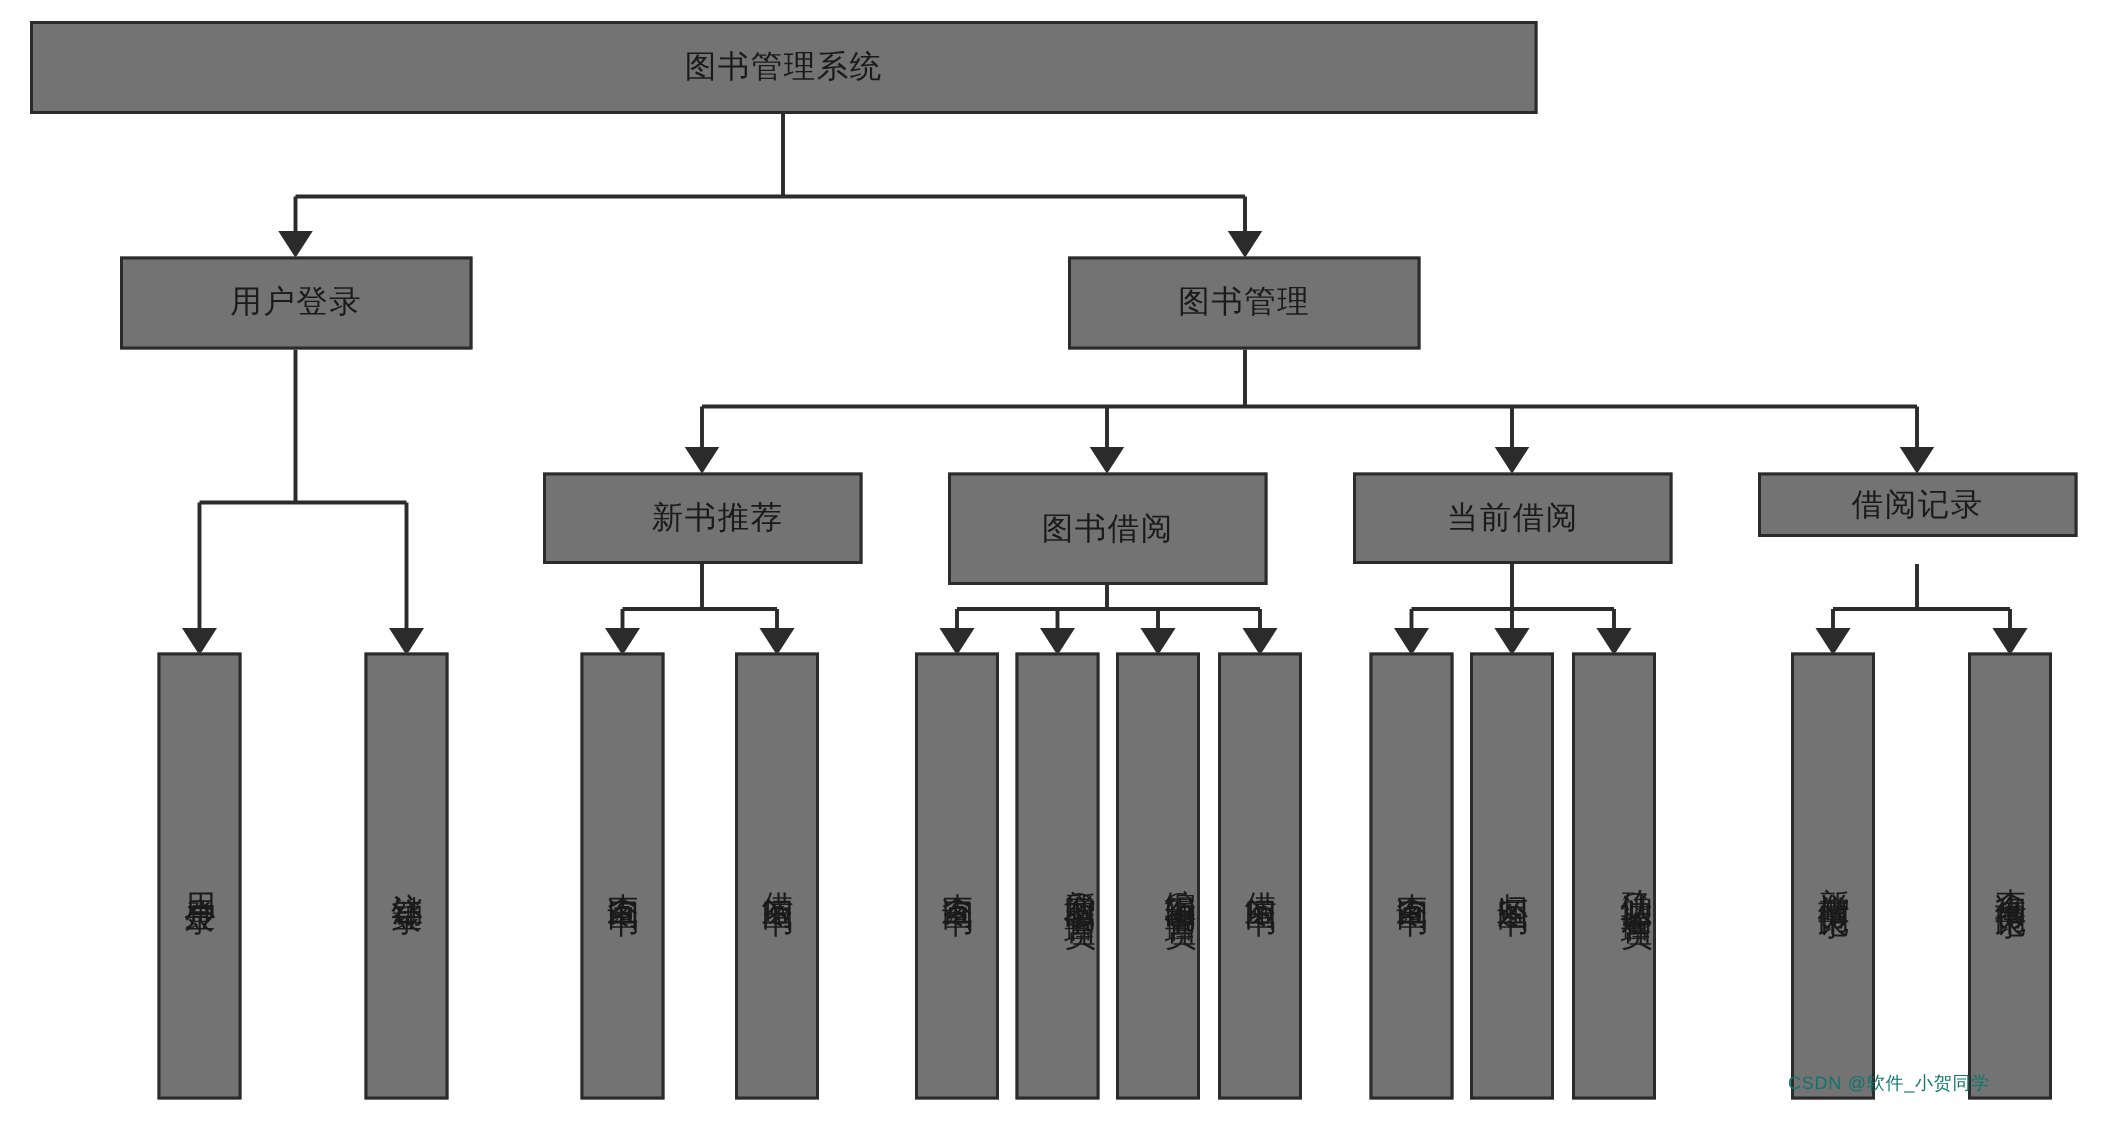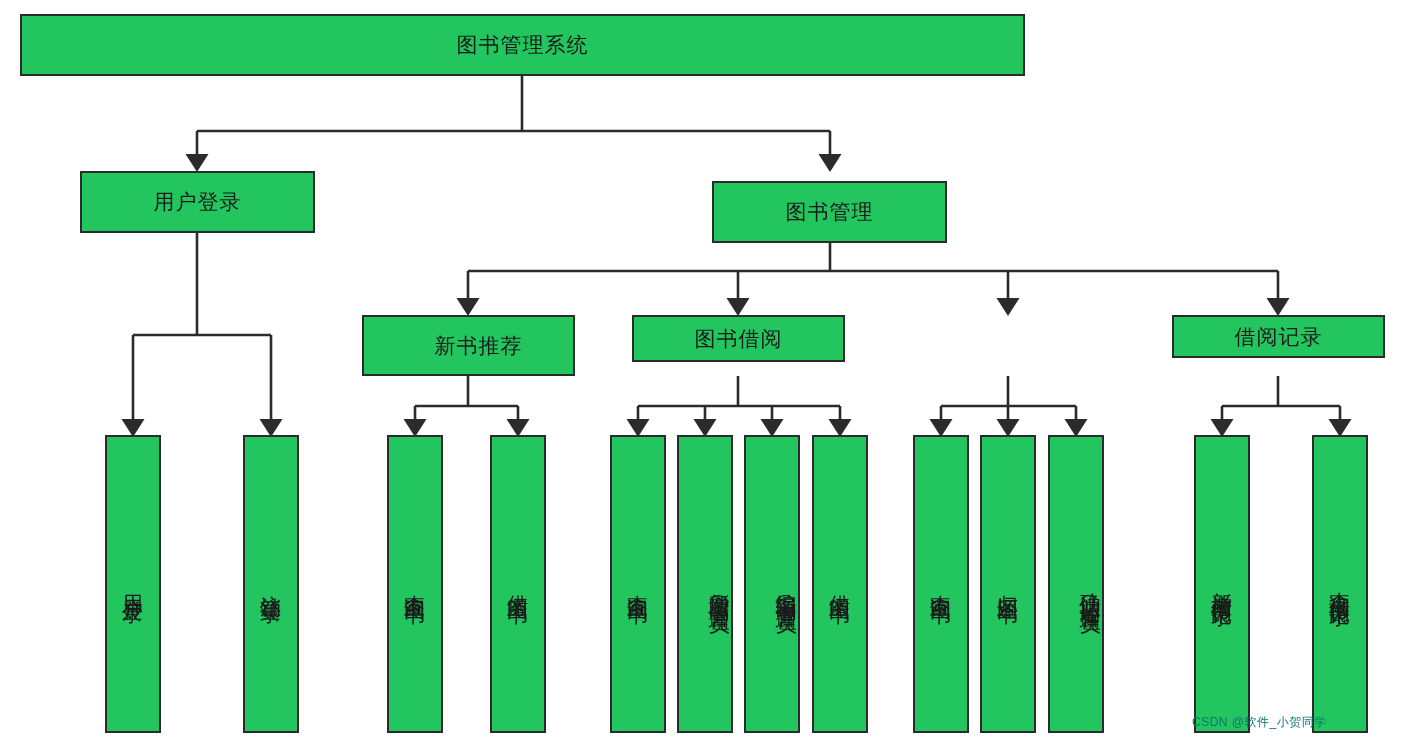--- a/index.html
+++ b/index.html
@@ -21,21 +21,21 @@
     position: absolute;
     left: 0;
     top: 0;
     width: 1405px;
     height: 747px;
     pointer-events: none;
   }
   .node {
     position: absolute;
     box-sizing: border-box;
-    background: #22c55e;
+    background: #737373;
     border: 2px solid #2b2b2b;
     display: flex;
     align-items: center;
     justify-content: center;
     color: #1a1a1a;
     z-index: 2;
   }
   .node.h {
     font-size: 21px;
     letter-spacing: 1px;
@@ -121,29 +121,32 @@
     </g>
   </svg>
 
   <div class="node h" style="left:20px; top:14px; width:1005px; height:62px;">
     <span>图书管理系统</span>
   </div>
 
   <div class="node h" style="left:80px; top:171px; width:235px; height:62px;">
     <span>用户登录</span>
   </div>
-  <div class="node h" style="left:712px; top:181px; width:235px; height:62px;">
+  <div class="node h" style="left:712px; top:171px; width:235px; height:62px;">
     <span>图书管理</span>
   </div>
 
   <div class="node h" style="left:362px; top:315px; width:213px; height:61px;padding-left:20px;">
     <span>新书推荐</span>
   </div>
-  <div class="node h" style="left:632px; top:315px; width:213px; height:47px;">
+  <div class="node h" style="left:632px; top:315px; width:213px; height:75px;">
     <span>图书借阅</span>
+  </div>
+  <div class="node h" style="left:902px; top:315px; width:213px; height:61px;">
+    <span>当前借阅</span>
   </div>
   <div class="node h" style="left:1172px; top:315px; width:213px; height:43px;">
     <span>借阅记录</span>
   </div>
 
   <div class="node v mid" style="left:105px; top:435px; width:56px; height:298px;">
     <span>用户登录</span>
   </div>
   <div class="node v mid" style="left:243px; top:435px; width:56px; height:298px;">
     <span>注销登录</span>

